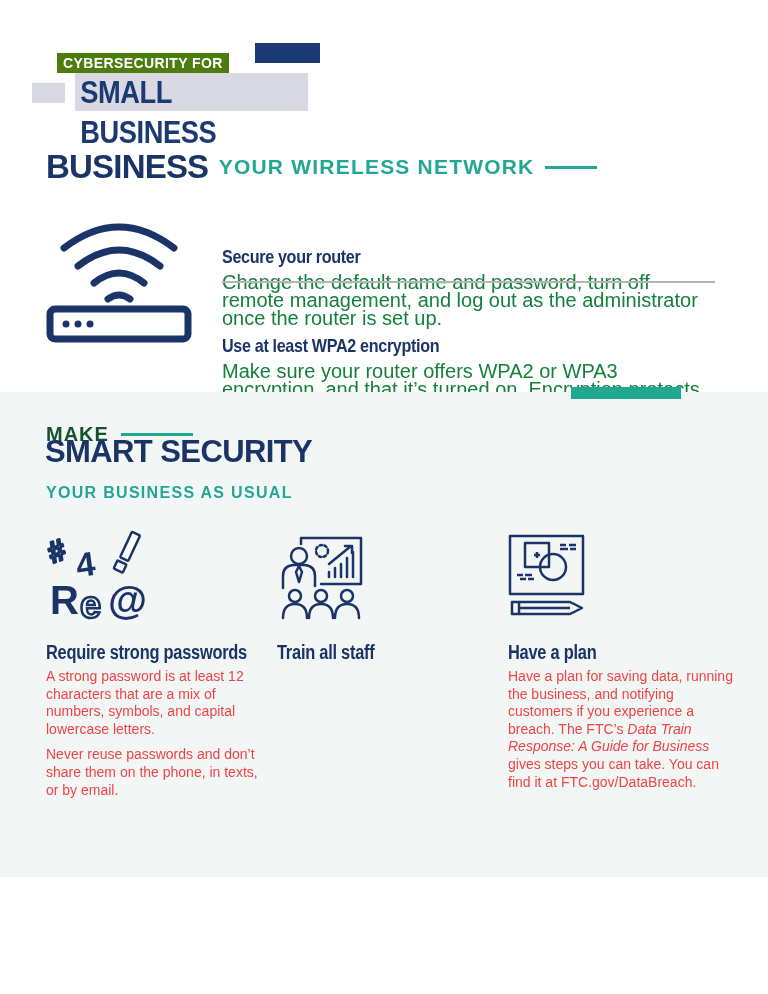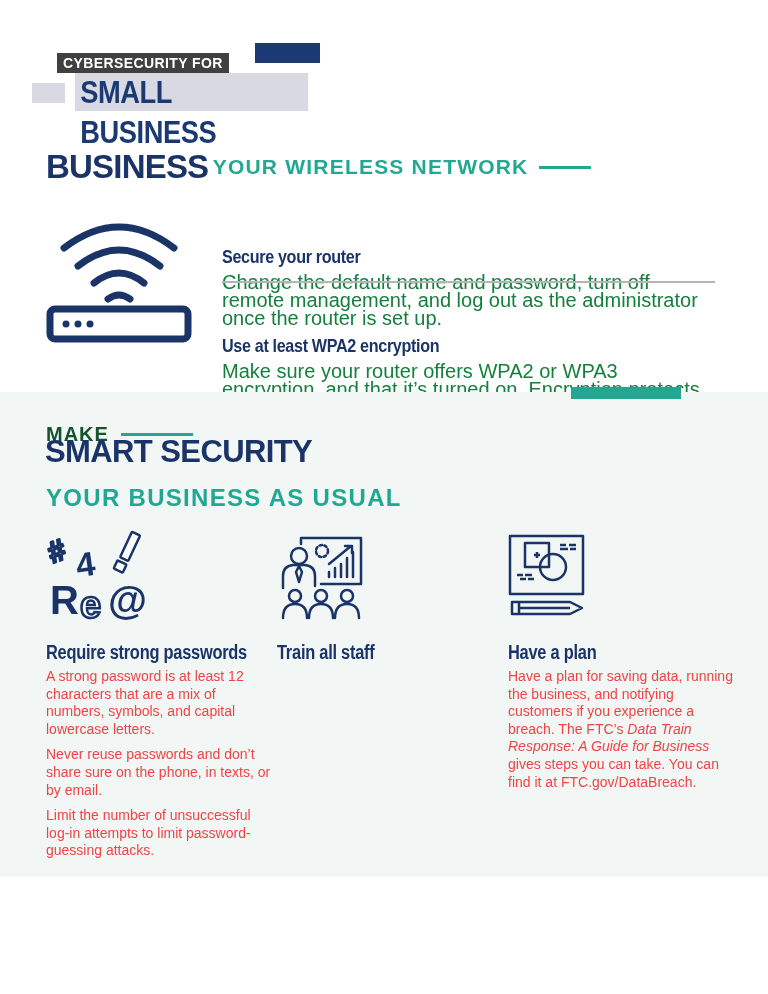--- a/index.html
+++ b/index.html
@@ -2,48 +2,48 @@
 <html><head>
 <meta charset="utf-8">
 <style>
   * { box-sizing: border-box; margin: 0; padding: 0; }
   html, body { width: 768px; height: 994px; background: #ffffff; overflow: hidden; }
   body { position: relative; font-family: "Liberation Sans", sans-serif; color: #3a3f47; }
 
   
   .logo-block-top { position: absolute; left: 255px; top: 43px; width: 65px; height: 20px; background: #1b3a73; }
   .logo-block-gray { position: absolute; left: 32px; top: 83px; width: 33px; height: 20px; background: #d8d9e3; }
-  .logo-line1 { position: absolute; left: 57px; top: 53px; height: 20px; padding: 0 6px; background: #404040; color: #ffffff;
+  .logo-line1 { position: absolute; left: 57px; top: 53px; height: 20px; padding: 0 6px; background: #4d7c0f; color: #ffffff;
     font-family: "Liberation Sans", sans-serif; font-weight: 700; font-size: 14px; line-height: 20px; letter-spacing: 0.4px; }
   .logo-line2 { position: absolute; left: 75px; top: 73px; height: 38px; padding: 0 6px; background: #d8d9e3; color: #1b3a73;
     font-family: "Liberation Sans", sans-serif; font-weight: 700; font-size: 31px; line-height: 40px; letter-spacing: -0.5px;
     transform: scaleX(0.88); transform-origin: left center; width: 265px; }
 
   
   .protect-heading { position: absolute; left: 46px; top: 148px; white-space: nowrap; }
   .protect-heading .big { font-family: "Liberation Sans", sans-serif; font-weight: 700; font-size: 33px; color: #1b3468; letter-spacing: -0.8px; vertical-align: middle; }
-  .protect-heading .small { font-family: "Liberation Sans", sans-serif; font-weight: 700; font-size: 21px; color: #22a892; letter-spacing: 1.2px; vertical-align: middle; }
+  .protect-heading .small { font-family: "Liberation Sans", sans-serif; font-weight: 700; font-size: 21px; color: #22a892; letter-spacing: 1.2px; vertical-align: middle; margin-left: 6px; }
   .protect-heading .rule { display: inline-block; width: 52px; height: 3px; background: #22a892; vertical-align: middle; margin-left: 6px; }
 
   .router-icon { position: absolute; left: 44px; top: 216px; width: 150px; height: 130px; }
 
   .item { position: absolute; left: 222px; width: 495px; margin-top: 40px; }
   .item h3 { font-family: "Liberation Sans", sans-serif; font-weight: 700; font-size: 19px; color: #1b3468; letter-spacing: -0.4px;
     transform: scaleX(0.85); transform-origin: left center; white-space: nowrap; line-height: 24px; }
   .item p { font-size: 20px; line-height: 18px; color: #15803d; margin-top: 4px; }
   .divider { position: absolute; left: 222px; top: 281px; width: 493px; height: 2px; background: #b5b5b5; }
 
   
   .smart-bg { position: absolute; left: 0; top: 392px; width: 768px; height: 485px; background: #f2f7f6; }
   .teal-bar { position: absolute; left: 571px; top: 387px; width: 110px; height: 12px; background: #22a892; }
   .make { position: absolute; left: 46px; top: 423px; white-space: nowrap; }
   .make span.t { font-weight: 700; font-size: 20px; color: #14532d; letter-spacing: 1px; vertical-align: middle; }
   .make .rule { display: inline-block; width: 72px; height: 3px; background: #22a892; vertical-align: middle; margin-left: 8px; }
   .smart-title { position: absolute; left: 45px; top: 434px; font-weight: 700; font-size: 31px; color: #1b3468; letter-spacing: -0.6px; white-space: nowrap; }
-  .smart-sub { position: absolute; left: 46px; top: 484px; font-weight: 700; font-size: 24px; color: #22a892; letter-spacing: 1.3px; white-space: nowrap; }
+  .smart-sub { position: absolute; left: 46px; top: 484px; font-weight: 700; font-size: 16px; color: #22a892; letter-spacing: 1.3px; white-space: nowrap; }
 
   .col { position: absolute; top: 530px; width: 225px; }
   .col .icon { width: 120px; height: 92px; }
   .col h3 { margin-top: 14px; font-weight: 700; font-size: 20px; color: #1b3468; letter-spacing: -0.3px;
     transform: scaleX(0.82); transform-origin: left center; white-space: nowrap; line-height: 24px; }
   .col p { font-size: 14px; line-height: 17.6px; color: #ef4444; margin-top: 4px; }
   .col p + p { margin-top: 8px; }
   .col i { font-style: italic; }
 </style>
 </head>
@@ -100,22 +100,21 @@
     <g transform="rotate(25 82 22)">
       <rect x="77" y="2" width="9" height="28" fill="#fff" stroke="#1b3468" stroke-width="2.5" rx="1"></rect>
       <rect x="76" y="34" width="10" height="9" fill="#fff" stroke="#1b3468" stroke-width="2.5" rx="1"></rect>
     </g>
     <text x="4" y="84" font-family="Liberation Sans, sans-serif" font-weight="700" font-size="40" fill="#1b3468">R</text>
     <text x="34" y="88" font-family="Liberation Sans, sans-serif" font-weight="700" font-size="38" fill="#fff" stroke="#1b3468" stroke-width="2.5">e</text>
     <text x="62" y="84" font-family="Liberation Sans, sans-serif" font-weight="700" font-size="40" fill="#1b3468">@</text>
   </svg>
   <h3>Require strong passwords</h3>
   <p>A strong password is at least 12 characters that are a mix of numbers, symbols, and capital lowercase letters.</p>
-  <p>Never reuse passwords and don’t share sure on the phone, in texts, or by email.</p>
-  <p>Limit the number of unsuccessful log-in attempts to limit password-guessing attacks.</p>
+  <p>Never reuse passwords and don’t share them on the phone, in texts, or by email.</p>
 </div>
 
 <div class="col" style="left:277px;">
   <svg class="icon" viewBox="0 0 120 92" fill="none" stroke="#1b3468" stroke-width="2.5" stroke-linecap="round" stroke-linejoin="round">
     <path d="M24 14 V8 H84 V54 H44"></path>
     <circle cx="45" cy="21" r="6" stroke-dasharray="2.5 2.5"></circle>
     <path d="M52 47 V42 M58 47 V38 M64 47 V34 M70 47 V28 M76 47 V22"></path>
     <path d="M52 34 L74 16 M68 16 H75 V23"></path>
     <circle cx="22" cy="26" r="8" fill="#f2f7f6"></circle>
     <path d="M6 58 V46 Q6 36 16 35 H28 Q38 36 38 46 V56"></path>

